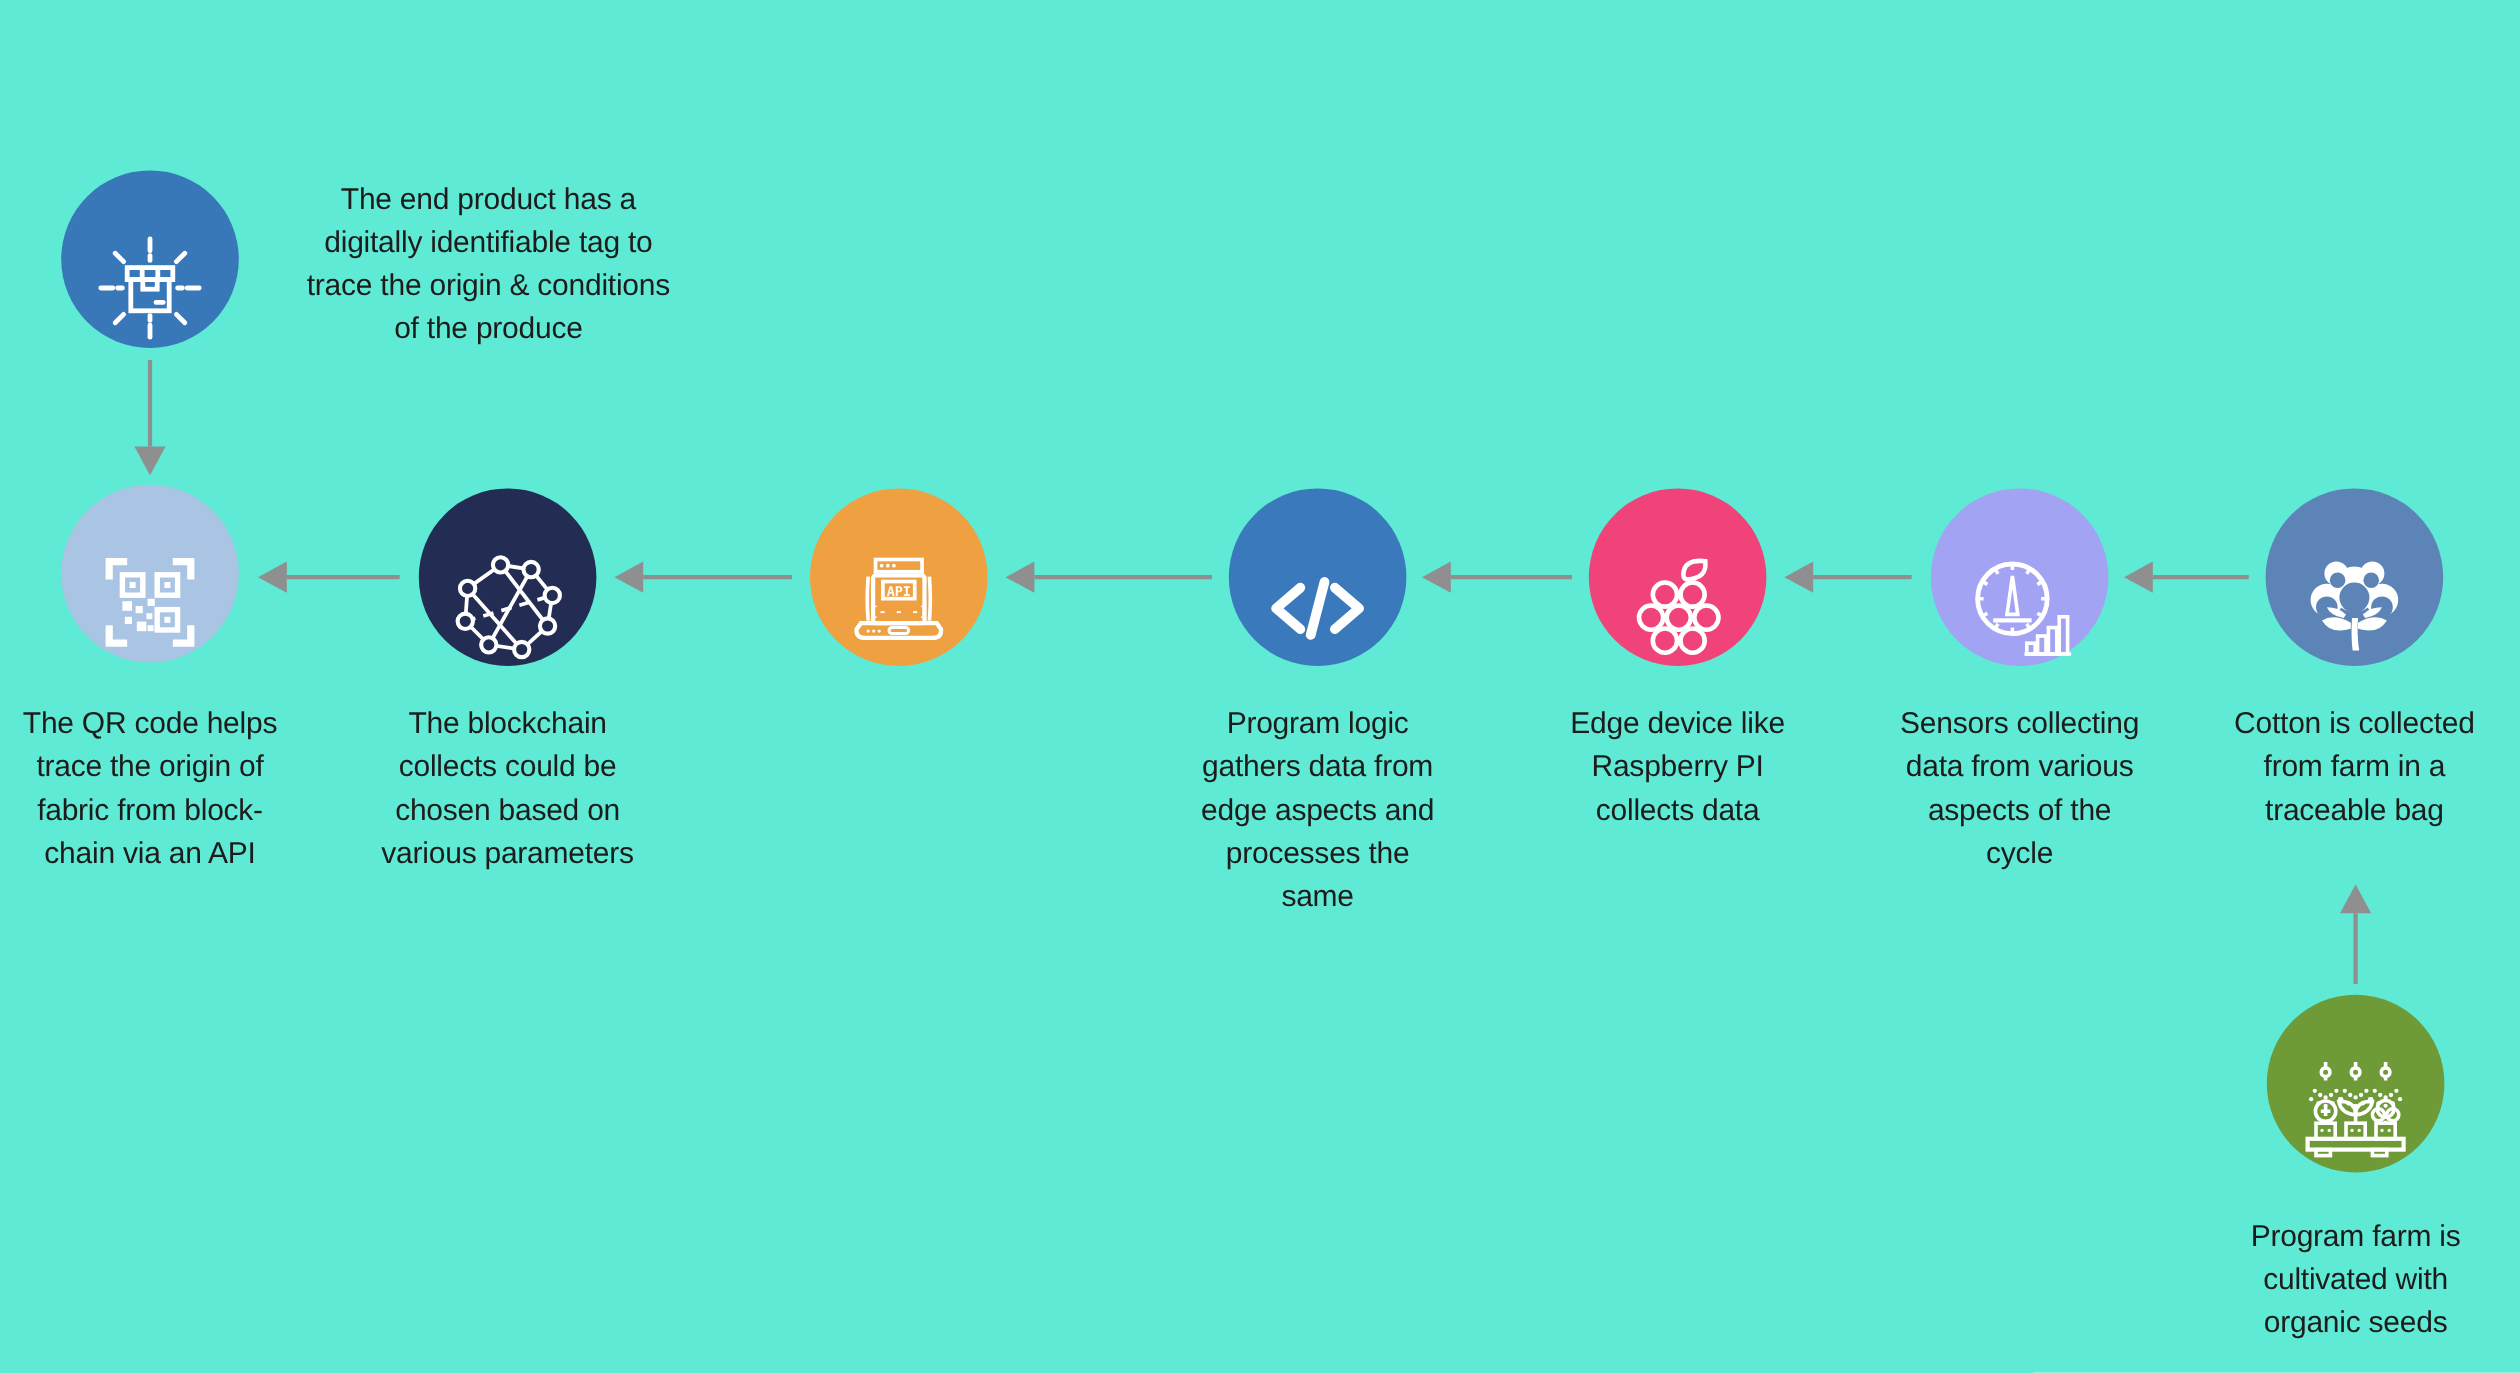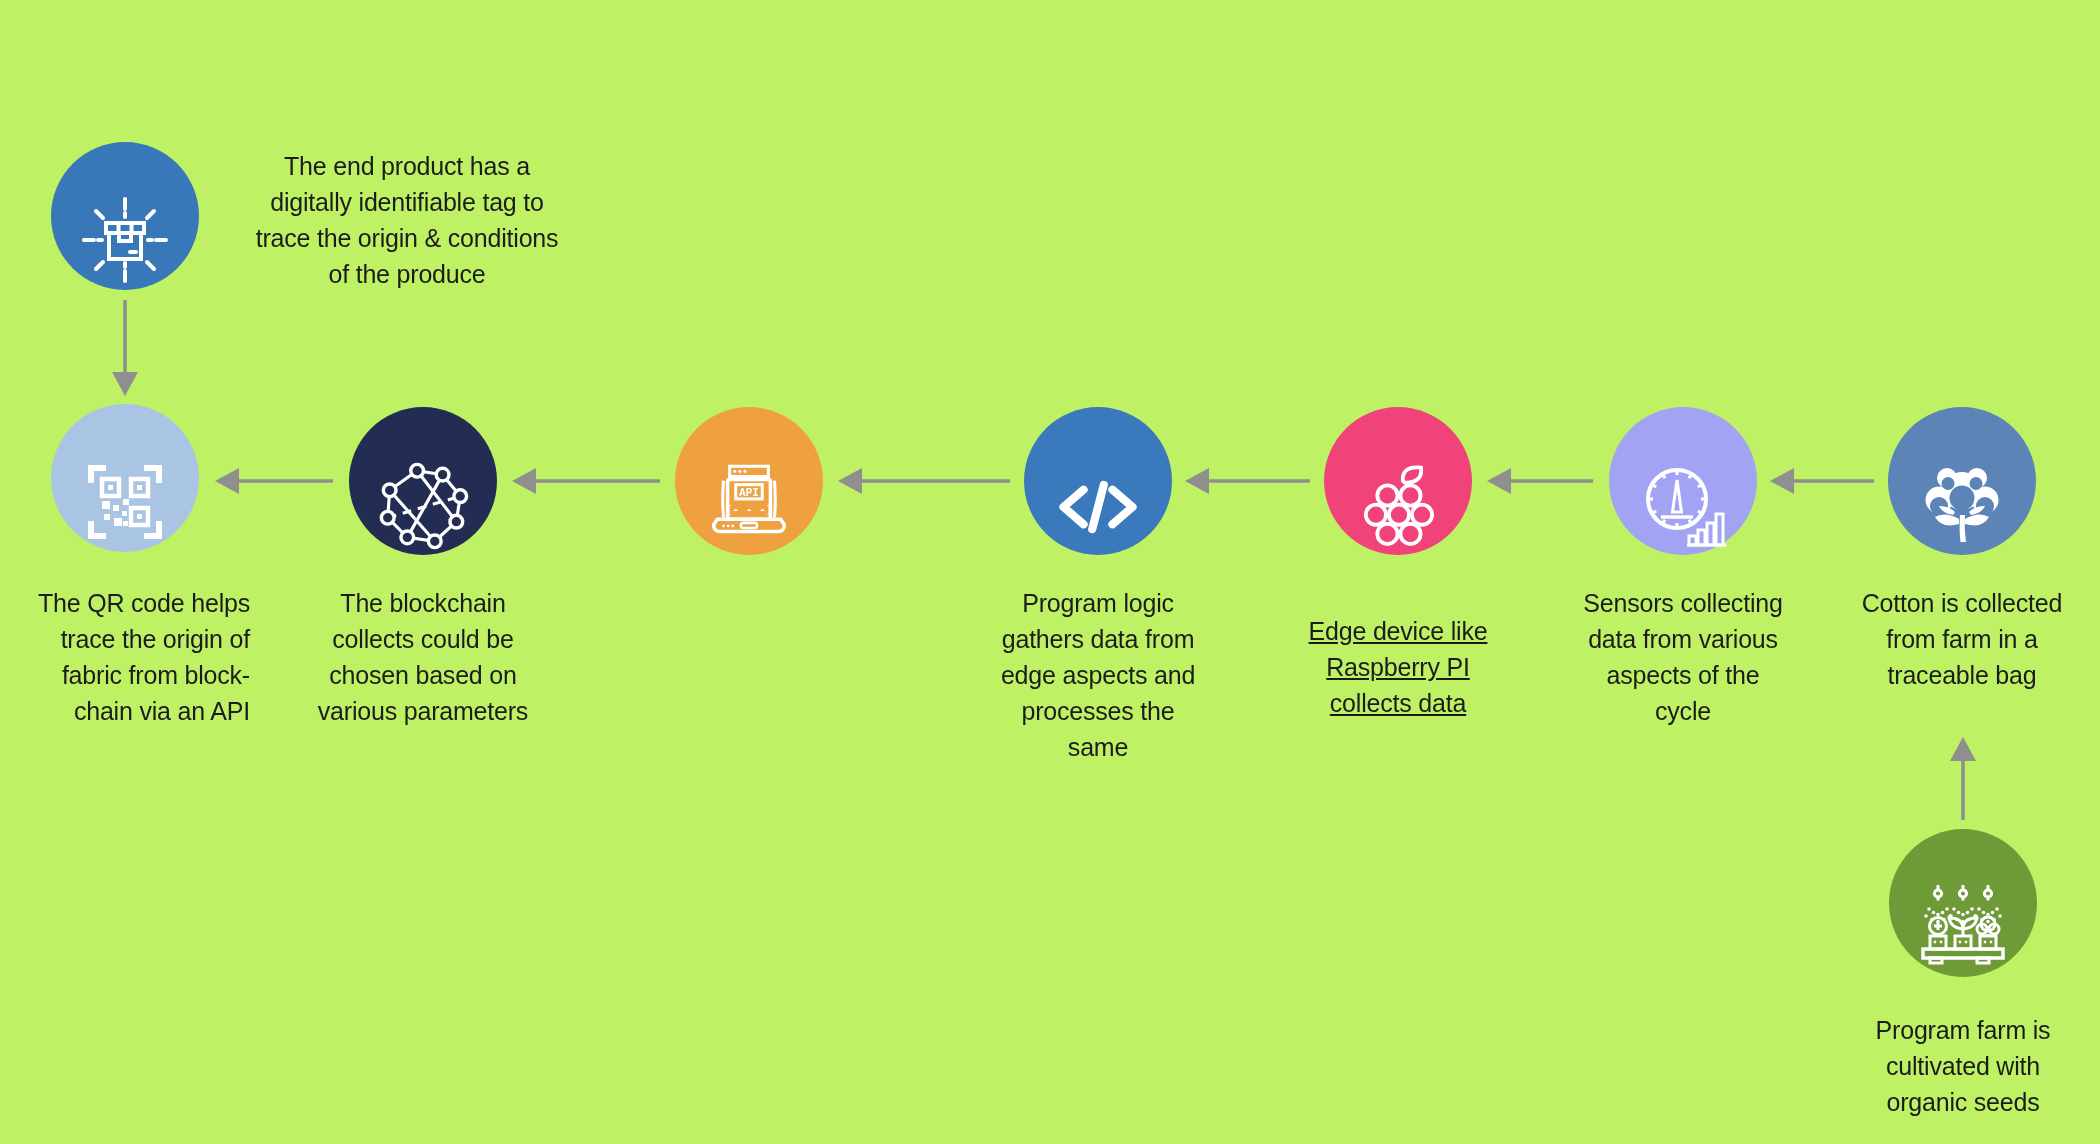--- a/index.html
+++ b/index.html
@@ -1,36 +1,36 @@
 <!DOCTYPE html>
 <html><head>
 <meta charset="utf-8">
 <style>
   html,body { margin:0; padding:0; background:#ffffff; }
   .canvas {
-    position:relative; width:2100px; height:1144px; background:#bef264;
+    position:relative; width:2100px; height:1144px; background:#5eead4;
     font-family:"Liberation Sans", sans-serif; overflow:hidden;
   }
   .arrow-layer { position:absolute; left:0; top:0; width:2100px; height:1144px; }
   .circle {
     position:absolute; width:148px; height:148px; border-radius:50%;
     display:flex; align-items:flex-end; justify-content:center;
   }
   .circle svg { display:block; }
   .caption {
     position:absolute; text-align:center; font-size:25px; line-height:36px;
     letter-spacing:-0.2px; color:#1c1c1c; white-space:pre-line;
   }
   
   .n1c{left:51px;  top:142px;}  .n1t{left:212px;  top:148px;  width:390px;}
   .n2c{left:51px;  top:404px;}  .n2t{left:0px;    top:585px;  width:250px;}
   .n3c{left:349px; top:407px;}  .n3t{left:298px;  top:585px;  width:250px;}
   .n4c{left:675px; top:407px;}  .n4t{left:594px;  top:585px;  width:310px;}
   .n5c{left:1024px;top:407px;}  .n5t{left:973px;  top:585px;  width:250px;}
-  .n6c{left:1324px;top:407px;}  .n6t{left:1273px; top:613px;  width:250px;text-decoration:underline;}
+  .n6c{left:1324px;top:407px;}  .n6t{left:1273px; top:585px;  width:250px;}
   .n7c{left:1609px;top:407px;}  .n7t{left:1558px; top:585px;  width:250px;}
   .n8c{left:1888px;top:407px;}  .n8t{left:1837px; top:585px;  width:250px;}
   .n9c{left:1889px;top:829px;}  .n9t{left:1838px; top:1012px; width:250px;}
 </style>
 </head>
 <body>
 
 <div class="canvas">
 
   <svg class="arrow-layer" viewBox="0 0 2100 1144">
@@ -123,21 +123,21 @@
           <rect x="38" y="53" width="6" height="6"></rect>
           <rect x="29" y="62" width="6" height="6"></rect>
           <rect x="39" y="66" width="8" height="8"></rect>
           <rect x="48" y="47" width="6" height="6"></rect>
           <rect x="47" y="59" width="5" height="5"></rect>
           <rect x="48" y="69" width="5" height="5"></rect>
         </g>
       </svg>
     </span>
   </div>
-  <div class="caption n2t" style="color: rgb(28, 28, 28); text-align: right;">The QR code helps
+  <div class="caption n2t" style="color: rgb(28, 28, 28);">The QR code helps
 trace the origin of
 fabric from block-
 chain via an API</div>
 
   <div class="circle n3c" style="background-color: rgb(35, 44, 82);">
     <span>
       <svg width="98" height="98" viewBox="0 0 100 100" fill="none">
         <g stroke="#fff" stroke-width="3.2">
           <path d="M44 14 L70 18 L88 40 L84 66 L62 86 L34 82 L14 62 L16 34 Z"></path>
           <line x1="44" y1="14" x2="84" y2="66"></line>

